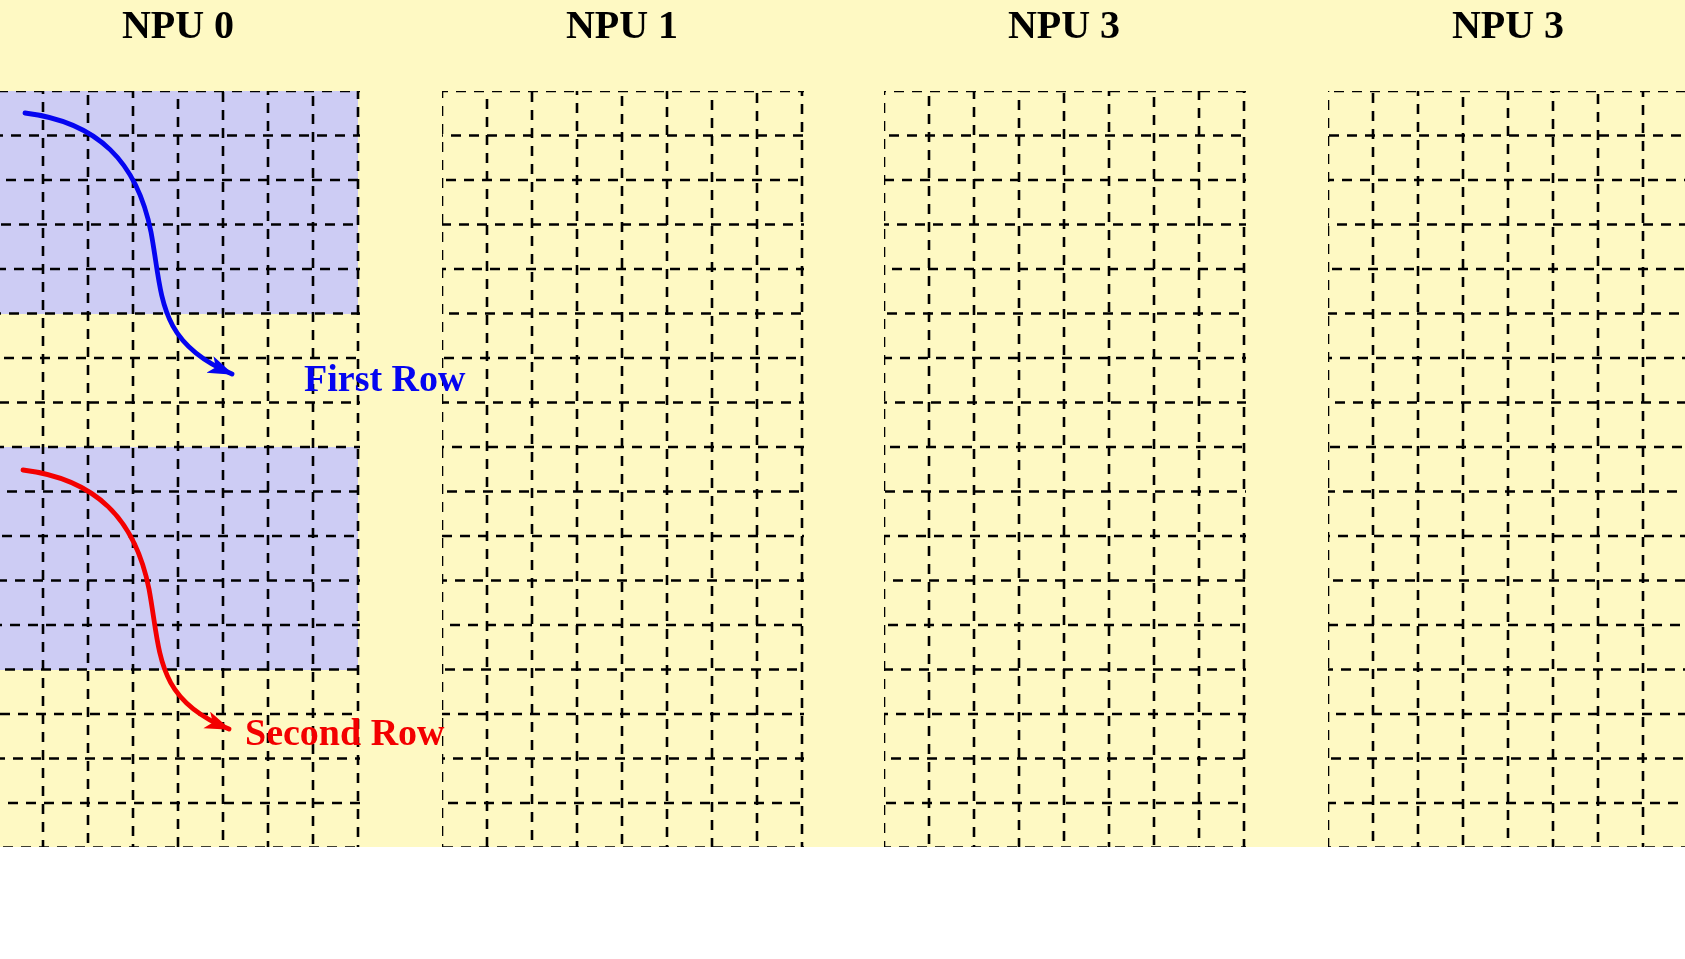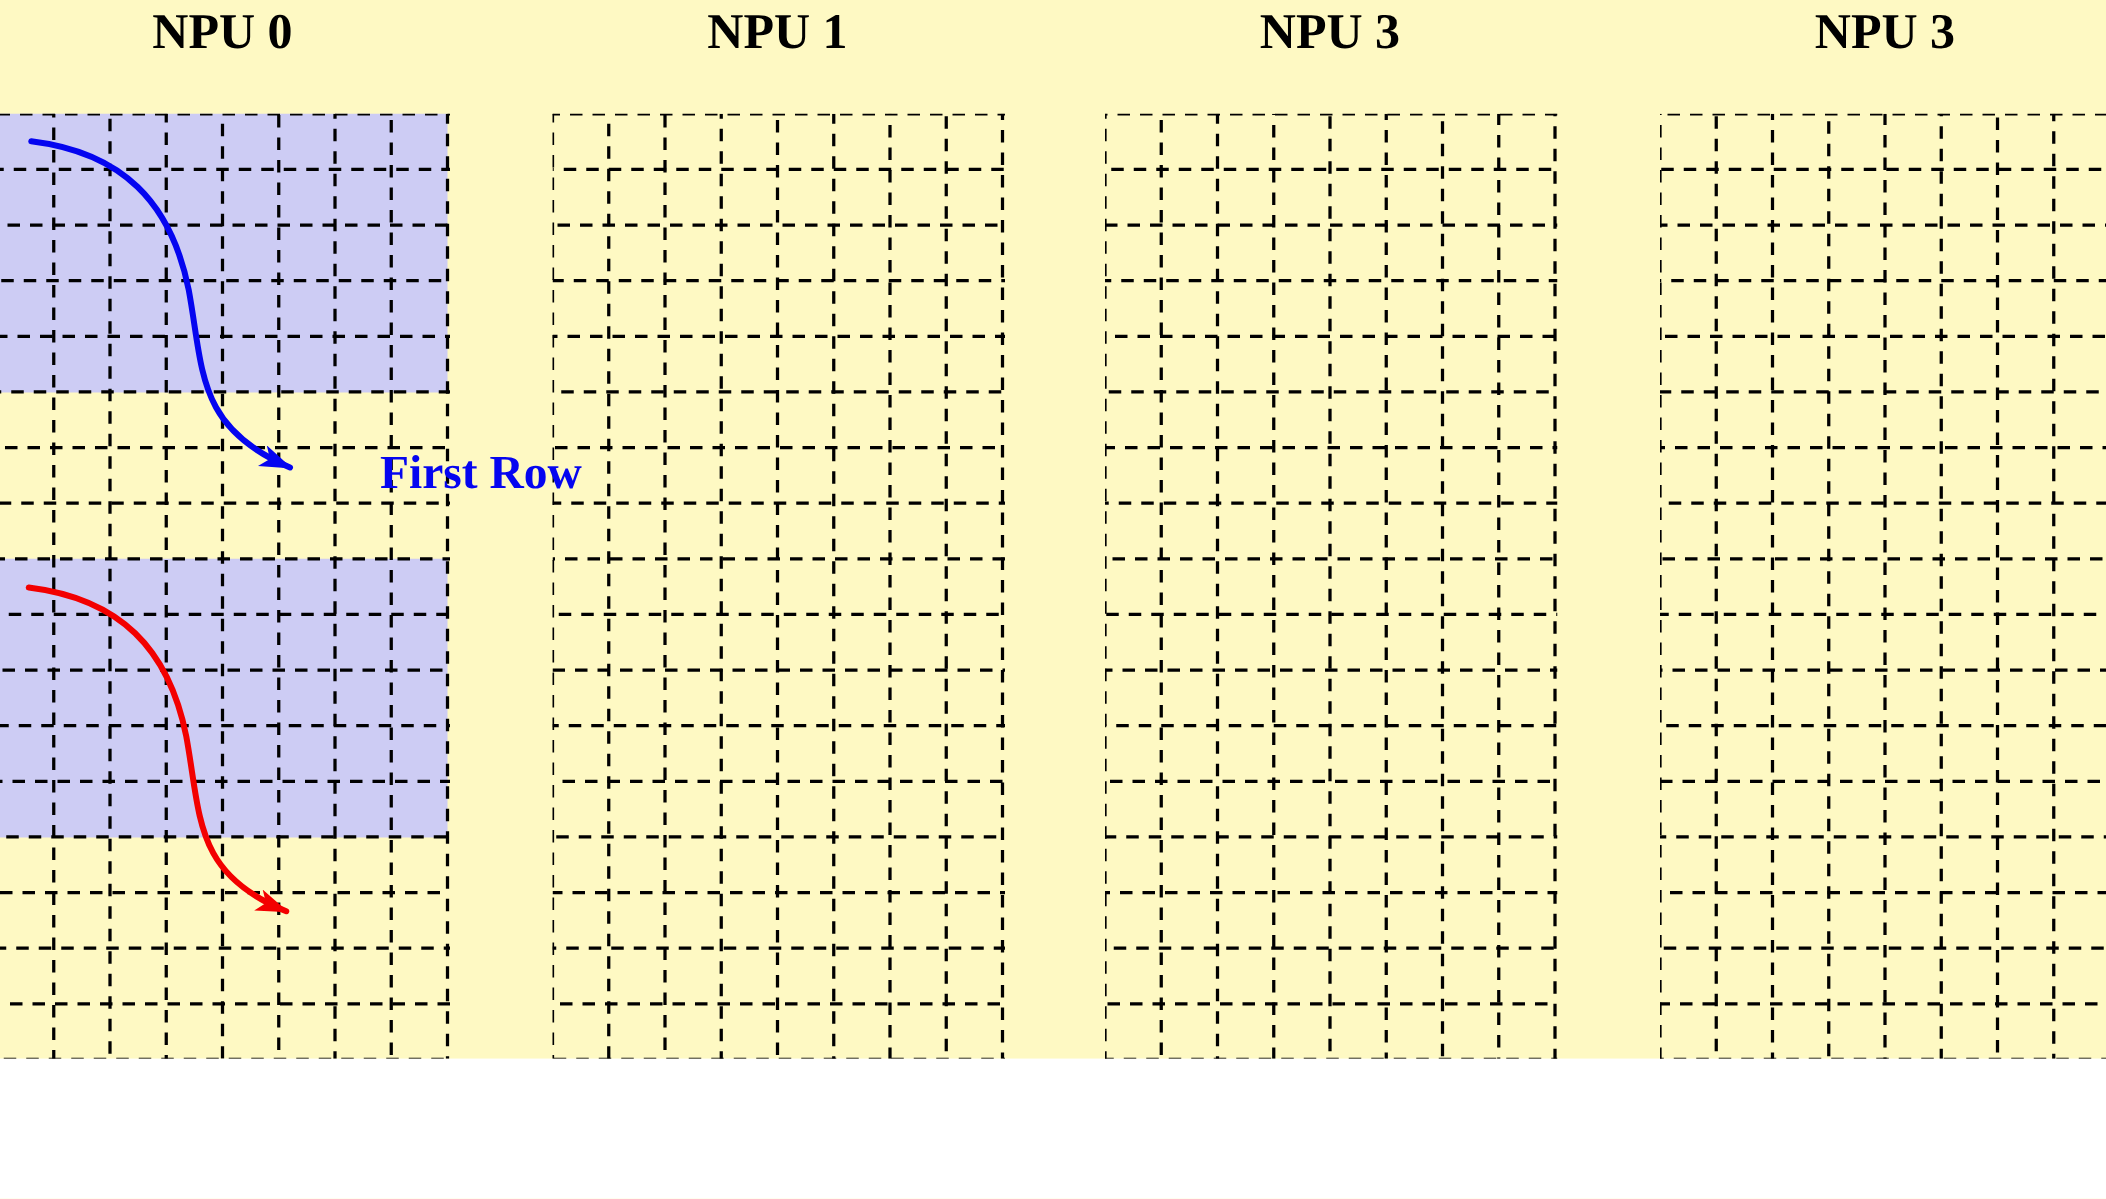--- a/index.html
+++ b/index.html
@@ -204,14 +204,15 @@
       </marker>
       <marker id="head-second-row" markerUnits="userSpaceOnUse" markerWidth="30" markerHeight="22" refX="24" refY="9" orient="auto">
         <path d="M0 0 L26 9 L0 18 L6.5 9 Z" fill="#f30000"></path>
       </marker>
     </defs>
     <path id="arrow-first-row" fill="none" stroke-width="4.8" stroke-linecap="round" marker-end="url(#head-first-row)" d="M 25 113 C 98 122, 137 162, 151 232 C 163 297, 157 342, 232 374" stroke="#0505f0"></path>
     <path id="arrow-second-row" fill="none" stroke-width="4.8" stroke-linecap="round" marker-end="url(#head-second-row)" d="M 23 470 C 96 479, 135 519, 149 589 C 161 654, 155 699, 229 729" stroke="#f30000"></path>
   </svg>
 
   <div class="row-label" id="label-first-row" style="left: 272px; top: 358px; color: rgb(5, 5, 240); margin-left: 32px;">First Row</div>
+  <div class="row-label" id="label-second-row" style="left: 245px; top: 712px; color: rgb(243, 0, 0);">Second Row</div>
 
 </div>
 
 </body></html>

